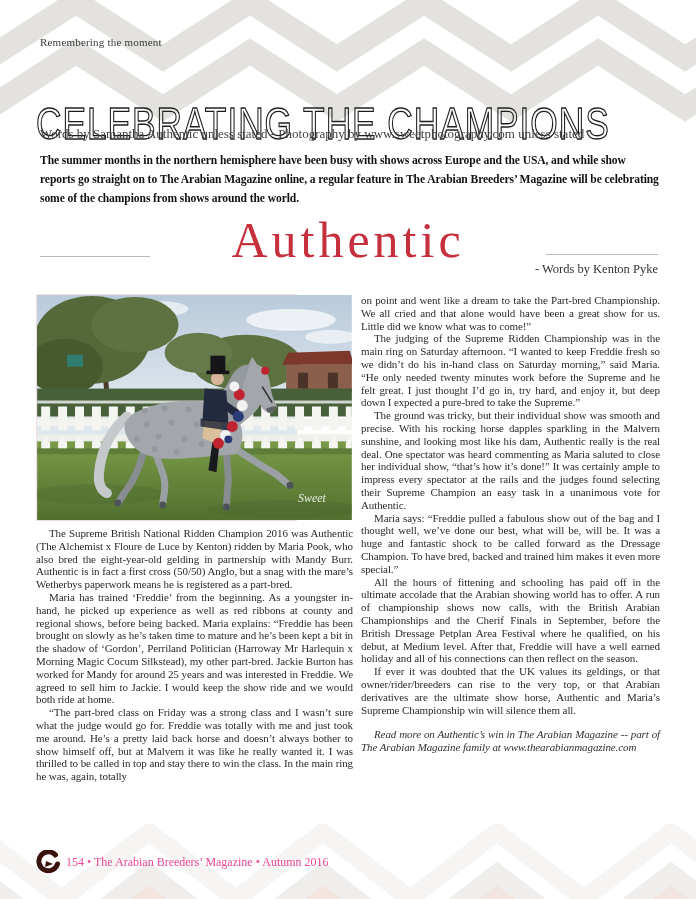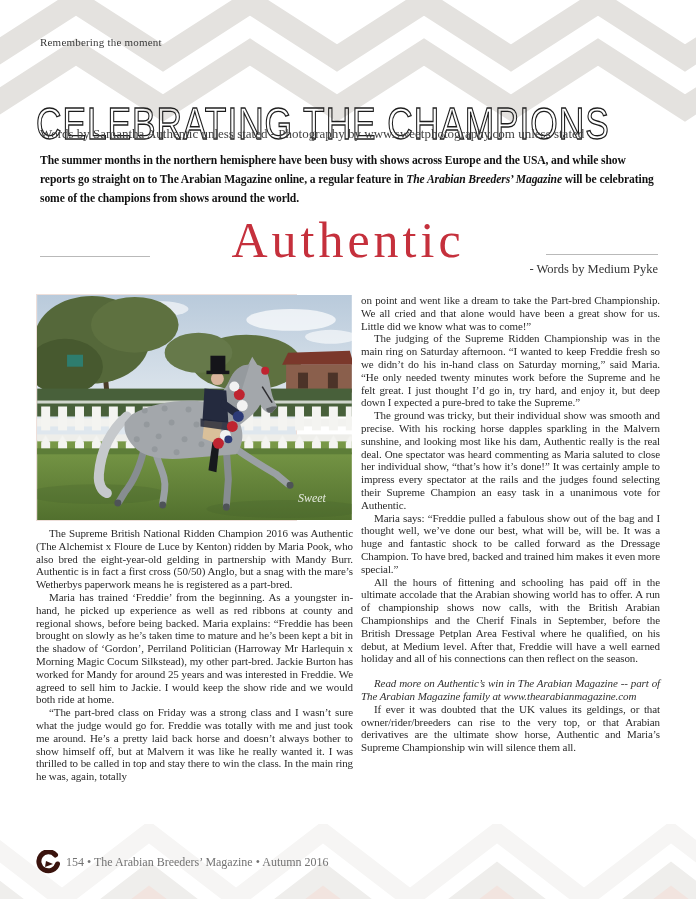--- a/index.html
+++ b/index.html
@@ -16,21 +16,21 @@
          font-family:"Liberation Sans",sans-serif;font-weight:400;font-size:38px;
          letter-spacing:1px;color:#1c1c1c;transform:scale(.93,1.18);transform-origin:left top;}
   @supports (-webkit-text-stroke:1px black){
     #title{color:transparent;-webkit-text-stroke:1.15px #1c1c1c;}
   }
   #byline{position:absolute;left:40px;top:126px;font-size:13px;color:#3f3f3f;}
 
   #intro{position:absolute;left:40px;top:151px;width:622px;
          font-weight:bold;font-size:11.6px;line-height:19px;letter-spacing:-.1px;color:#111;
          text-align:left;}
-  #intro .mag-italic{font-style:italic;}
+  #intro .mag-italic{}
 
   #feature-heading{position:absolute;left:0;right:0;top:208px;text-align:center;
         font-family:"Liberation Serif",serif;font-size:50px;line-height:64px;
         letter-spacing:4px;color:#c5303c;}
   .rule{position:absolute;height:1px;background:#b9b9b9;}
   #rule-left{left:40px;top:256px;width:110px;}
   #rule-right{left:546px;top:254px;width:112px;}
   #feature-credit{position:absolute;right:38px;top:262px;font-size:12.5px;color:#333;}
 
   #photo-frame{position:absolute;left:36px;top:294px;width:261px;height:227px;
@@ -38,21 +38,21 @@
   #photo-frame svg{display:block;}
 
   .col{position:absolute;font-size:11px;line-height:12.8px;letter-spacing:-.1px;}
   #col-left{left:36px;top:527px;width:317px;}
   #col-right{left:361px;top:294px;width:299px;}
   .body-para{margin:0;text-align:justify;}
   .ind{text-indent:13px;}
   #closing-note{margin-top:12px;font-style:italic;color:#2f2f2f;text-align:justify;text-indent:13px;}
 
   #footer{position:absolute;left:36px;top:850px;display:flex;align-items:center;gap:6px;}
-  #footer-text{font-size:12px;color:#737373;text-align:center;}
+  #footer-text{font-size:12px;color:#ec4899;text-align:center;}
 </style>
 </head>
 <body>
 
 <div id="page">
 
   <svg id="chevron-top" class="chevron" width="696" height="140" viewBox="0 0 696 140">
     <polyline points="-98,2 -11,58 76,2 163,58 250,2 337,58 424,2 511,58 598,2 685,58 772,2" fill="none" stroke="#e4e2df" stroke-width="23"></polyline>
     <polyline points="-98,52 -11,108 76,52 163,108 250,52 337,108 424,52 511,108 598,52 685,108 772,52" fill="none" stroke="#e4e2df" stroke-width="23"></polyline>
   </svg>
@@ -68,21 +68,21 @@
 
     <h1 id="title">CELEBRATING THE CHAMPIONS</h1>
 
     <div id="byline">Words by Samantha Authentic unless stated - Photography by www.sweetphotography.com unless stated</div>
 
     <div id="intro"><span>The summer months in the northern hemisphere have been busy with shows across Europe and the USA, and while show reports go straight on to The Arabian Magazine online, a regular feature in </span><span class="mag-italic">The Arabian Breeders’ Magazine</span><span> will be celebrating some of the champions from shows around the world.</span></div>
 
     <div id="feature-heading">Authentic</div>
     <div id="rule-left" class="rule"></div>
     <div id="rule-right" class="rule"></div>
-    <div id="feature-credit">- Words by Medium Pyke</div>
+    <div id="feature-credit">- Words by Kenton Pyke</div>
 
     <div id="photo-frame">
       <svg width="315" height="225" viewBox="0 0 316 226">
         <defs>
           <linearGradient id="sky" x1="0" y1="0" x2="0" y2="1">
             <stop offset="0" stop-color="#b9cadb"></stop>
               <stop offset="1" stop-color="#e2e9ef"></stop>
           </linearGradient>
           <linearGradient id="grass" x1="0" y1="0" x2="0" y2="1">
             <stop offset="0" stop-color="#7a9a48"></stop>
@@ -183,22 +183,22 @@
       <p class="body-para ind">Maria has trained ‘Freddie’ from the beginning. As a youngster in-hand, he picked up experience as well as red ribbons at county and regional shows, before being backed. Maria explains: “Freddie has been brought on slowly as he’s taken time to mature and he’s been kept a bit in the shadow of ‘Gordon’, Perriland Politician (Harroway Mr Harlequin x Morning Magic Cocum Silkstead), my other part-bred. Jackie Burton has worked for Mandy for around 25 years and was interested in Freddie. We agreed to sell him to Jackie. I would keep the show ride and we would both ride at home.</p>
       <p class="body-para ind">“The part-bred class on Friday was a strong class and I wasn’t sure what the judge would go for. Freddie was totally with me and just took me around. He’s a pretty laid back horse and doesn’t always bother to show himself off, but at Malvern it was like he really wanted it. I was thrilled to be called in top and stay there to win the class. In the main ring he was, again, totally</p>
     </div>
 
     <div id="col-right" class="col">
       <p class="body-para">on point and went like a dream to take the Part-bred Championship. We all cried and that alone would have been a great show for us. Little did we know what was to come!”</p>
       <p class="body-para ind">The judging of the Supreme Ridden Championship was in the main ring on Saturday afternoon. “I wanted to keep Freddie fresh so we didn’t do his in-hand class on Saturday morning,” said Maria. “He only needed twenty minutes work before the Supreme and he felt great. I just thought I’d go in, try hard, and enjoy it, but deep down I expected a pure-bred to take the Supreme.”</p>
       <p class="body-para ind">The ground was tricky, but their individual show was smooth and precise. With his rocking horse dapples sparkling in the Malvern sunshine, and looking most like his dam, Authentic really is the real deal. One spectator was heard commenting as Maria saluted to close her individual show, “that’s how it’s done!” It was certainly ample to impress every spectator at the rails and the judges found selecting their Supreme Champion an easy task in a unanimous vote for Authentic.</p>
       <p class="body-para ind">Maria says: “Freddie pulled a fabulous show out of the bag and I thought well, we’ve done our best, what will be, will be. It was a huge and fantastic shock to be called forward as the Dressage Champion. To have bred, backed and trained him makes it even more special.”</p>
       <p class="body-para ind">All the hours of fittening and schooling has paid off in the ultimate accolade that the Arabian showing world has to offer. A run of championship shows now calls, with the British Arabian Championships and the Cherif Finals in September, before the British Dressage Petplan Area Festival where he qualified, on his debut, at Medium level. After that, Freddie will have a well earned holiday and all of his connections can then reflect on the season.</p>
+      <p class="body-para ind">If ever it was doubted that the UK values its geldings, or that owner/rider/breeders can rise to the very top, or that Arabian derivatives are the ultimate show horse, Authentic and Maria’s Supreme Championship win will silence them all.</p>
       <p id="closing-note" class="body-para">Read more on Authentic’s win in The Arabian Magazine -- part of The Arabian Magazine family at www.thearabianmagazine.com</p>
-      <p class="body-para ind">If ever it was doubted that the UK values its geldings, or that owner/rider/breeders can rise to the very top, or that Arabian derivatives are the ultimate show horse, Authentic and Maria’s Supreme Championship win will silence them all.</p>
     </div>
 
     <div id="footer">
       <svg width="24" height="24" viewBox="0 0 24 24">
         <path d="M19.5,5 A9.5,9.5 0 1 0 21.5,14" fill="none" stroke="#3a130d" stroke-width="5" stroke-linecap="round"></path>
         <polygon points="10,11 17,14 9,17" fill="#3a130d"></polygon>
       </svg>
       <span id="footer-text">154 • The Arabian Breeders’ Magazine • Autumn 2016</span>
     </div>
   </div>

